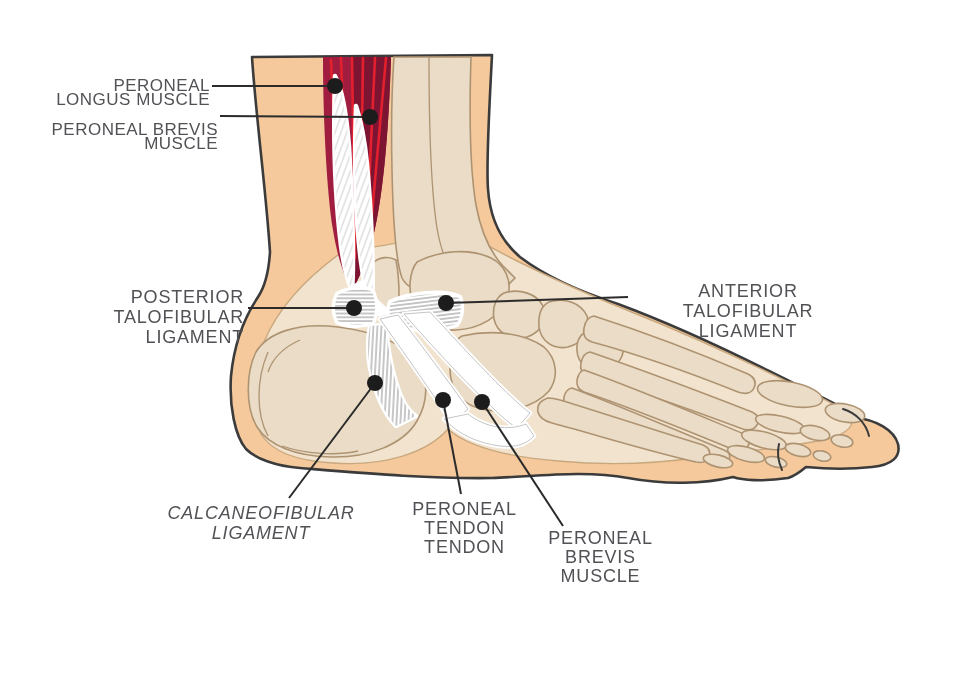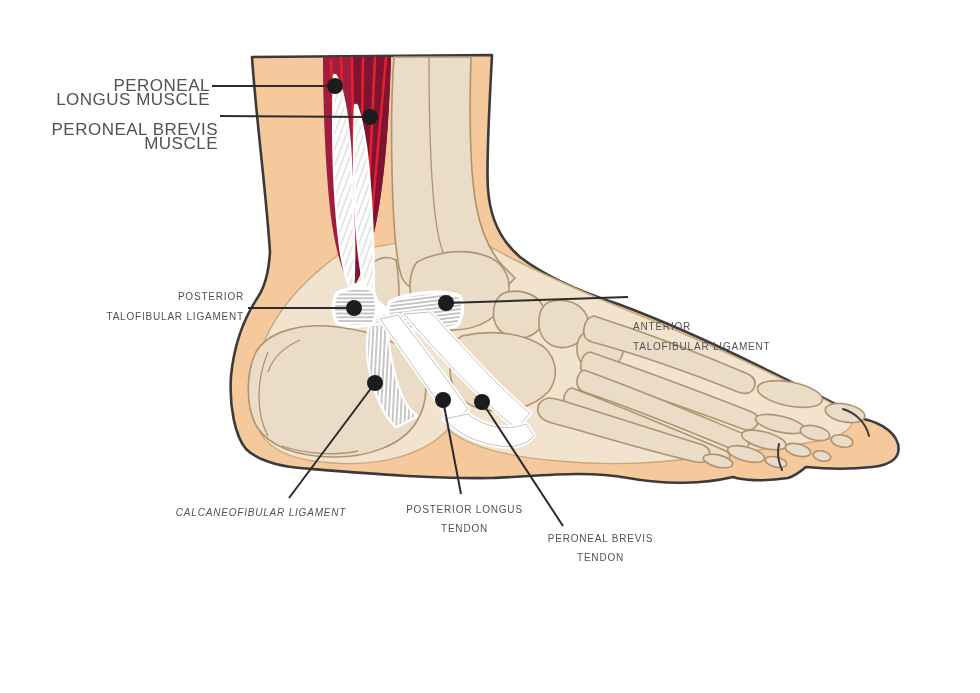--- a/index.html
+++ b/index.html
@@ -21,27 +21,27 @@
   .puff2{fill:#fff;stroke:#fff;stroke-width:4.5;stroke-linejoin:round;}
   .white{fill:#fff;}
   .hatchline{stroke:var(--hatch);stroke-width:1;}
   .fiberline{stroke:#cfcfcf;stroke-width:1;}
   .strapedge{stroke:#bdbdbd;stroke-width:.9;fill:none;}
   .leader{stroke:var(--leader);stroke-width:2;fill:none;}
   .dot{fill:var(--dot);}
   
   .anno{
     position:absolute;color:var(--labeltext);white-space:pre-line;
-    letter-spacing:.8px;font-size:10px;line-height:20px;
+    letter-spacing:.8px;font-size:18px;line-height:20px;
   }
   .anno.sm{font-size:17px;letter-spacing:.5px;line-height:14px;}
   #lbl-plm{top:79px;left:40px;width:170px;text-align:right;}
   #lbl-pbm{top:123px;left:48px;width:170px;text-align:right;}
   #lbl-ptl{top:287px;left:54px;width:190px;text-align:right;}
-  #lbl-atl{top:281px;left:633px;width:230px;text-align:left;margin-top:36px;}
+  #lbl-atl{top:281px;left:633px;width:230px;text-align:center;}
   #lbl-cfl{top:503px;left:148px;width:226px;text-align:center;font-style:italic;}
   #lbl-plt{top:500px;left:382px;width:165px;text-align:center;line-height:19px;}
   #lbl-pbt{top:529px;left:518px;width:165px;text-align:center;line-height:19px;}
 </style>
 </head>
 <body>
 
 <div class="canvas">
 
   <svg width="980" height="693" viewBox="0 0 980 693">
@@ -236,18 +236,18 @@
     </g>
   </svg>
 
   <div id="lbl-plm" class="anno sm">PERONEAL LONGUS MUSCLE</div>
   <div id="lbl-pbm" class="anno sm">PERONEAL BREVIS MUSCLE</div>
   <div id="lbl-ptl" class="anno">POSTERIOR
 TALOFIBULAR LIGAMENT</div>
   <div id="lbl-atl" class="anno">ANTERIOR
 TALOFIBULAR LIGAMENT</div>
   <div id="lbl-cfl" class="anno">CALCANEOFIBULAR LIGAMENT</div>
-  <div id="lbl-plt" class="anno">POSTERIOR LONGUS
+  <div id="lbl-plt" class="anno">PERONEAL TENDON
 TENDON</div>
   <div id="lbl-pbt" class="anno">PERONEAL BREVIS
-TENDON</div>
+MUSCLE</div>
 
 </div>
 
 </body></html>

